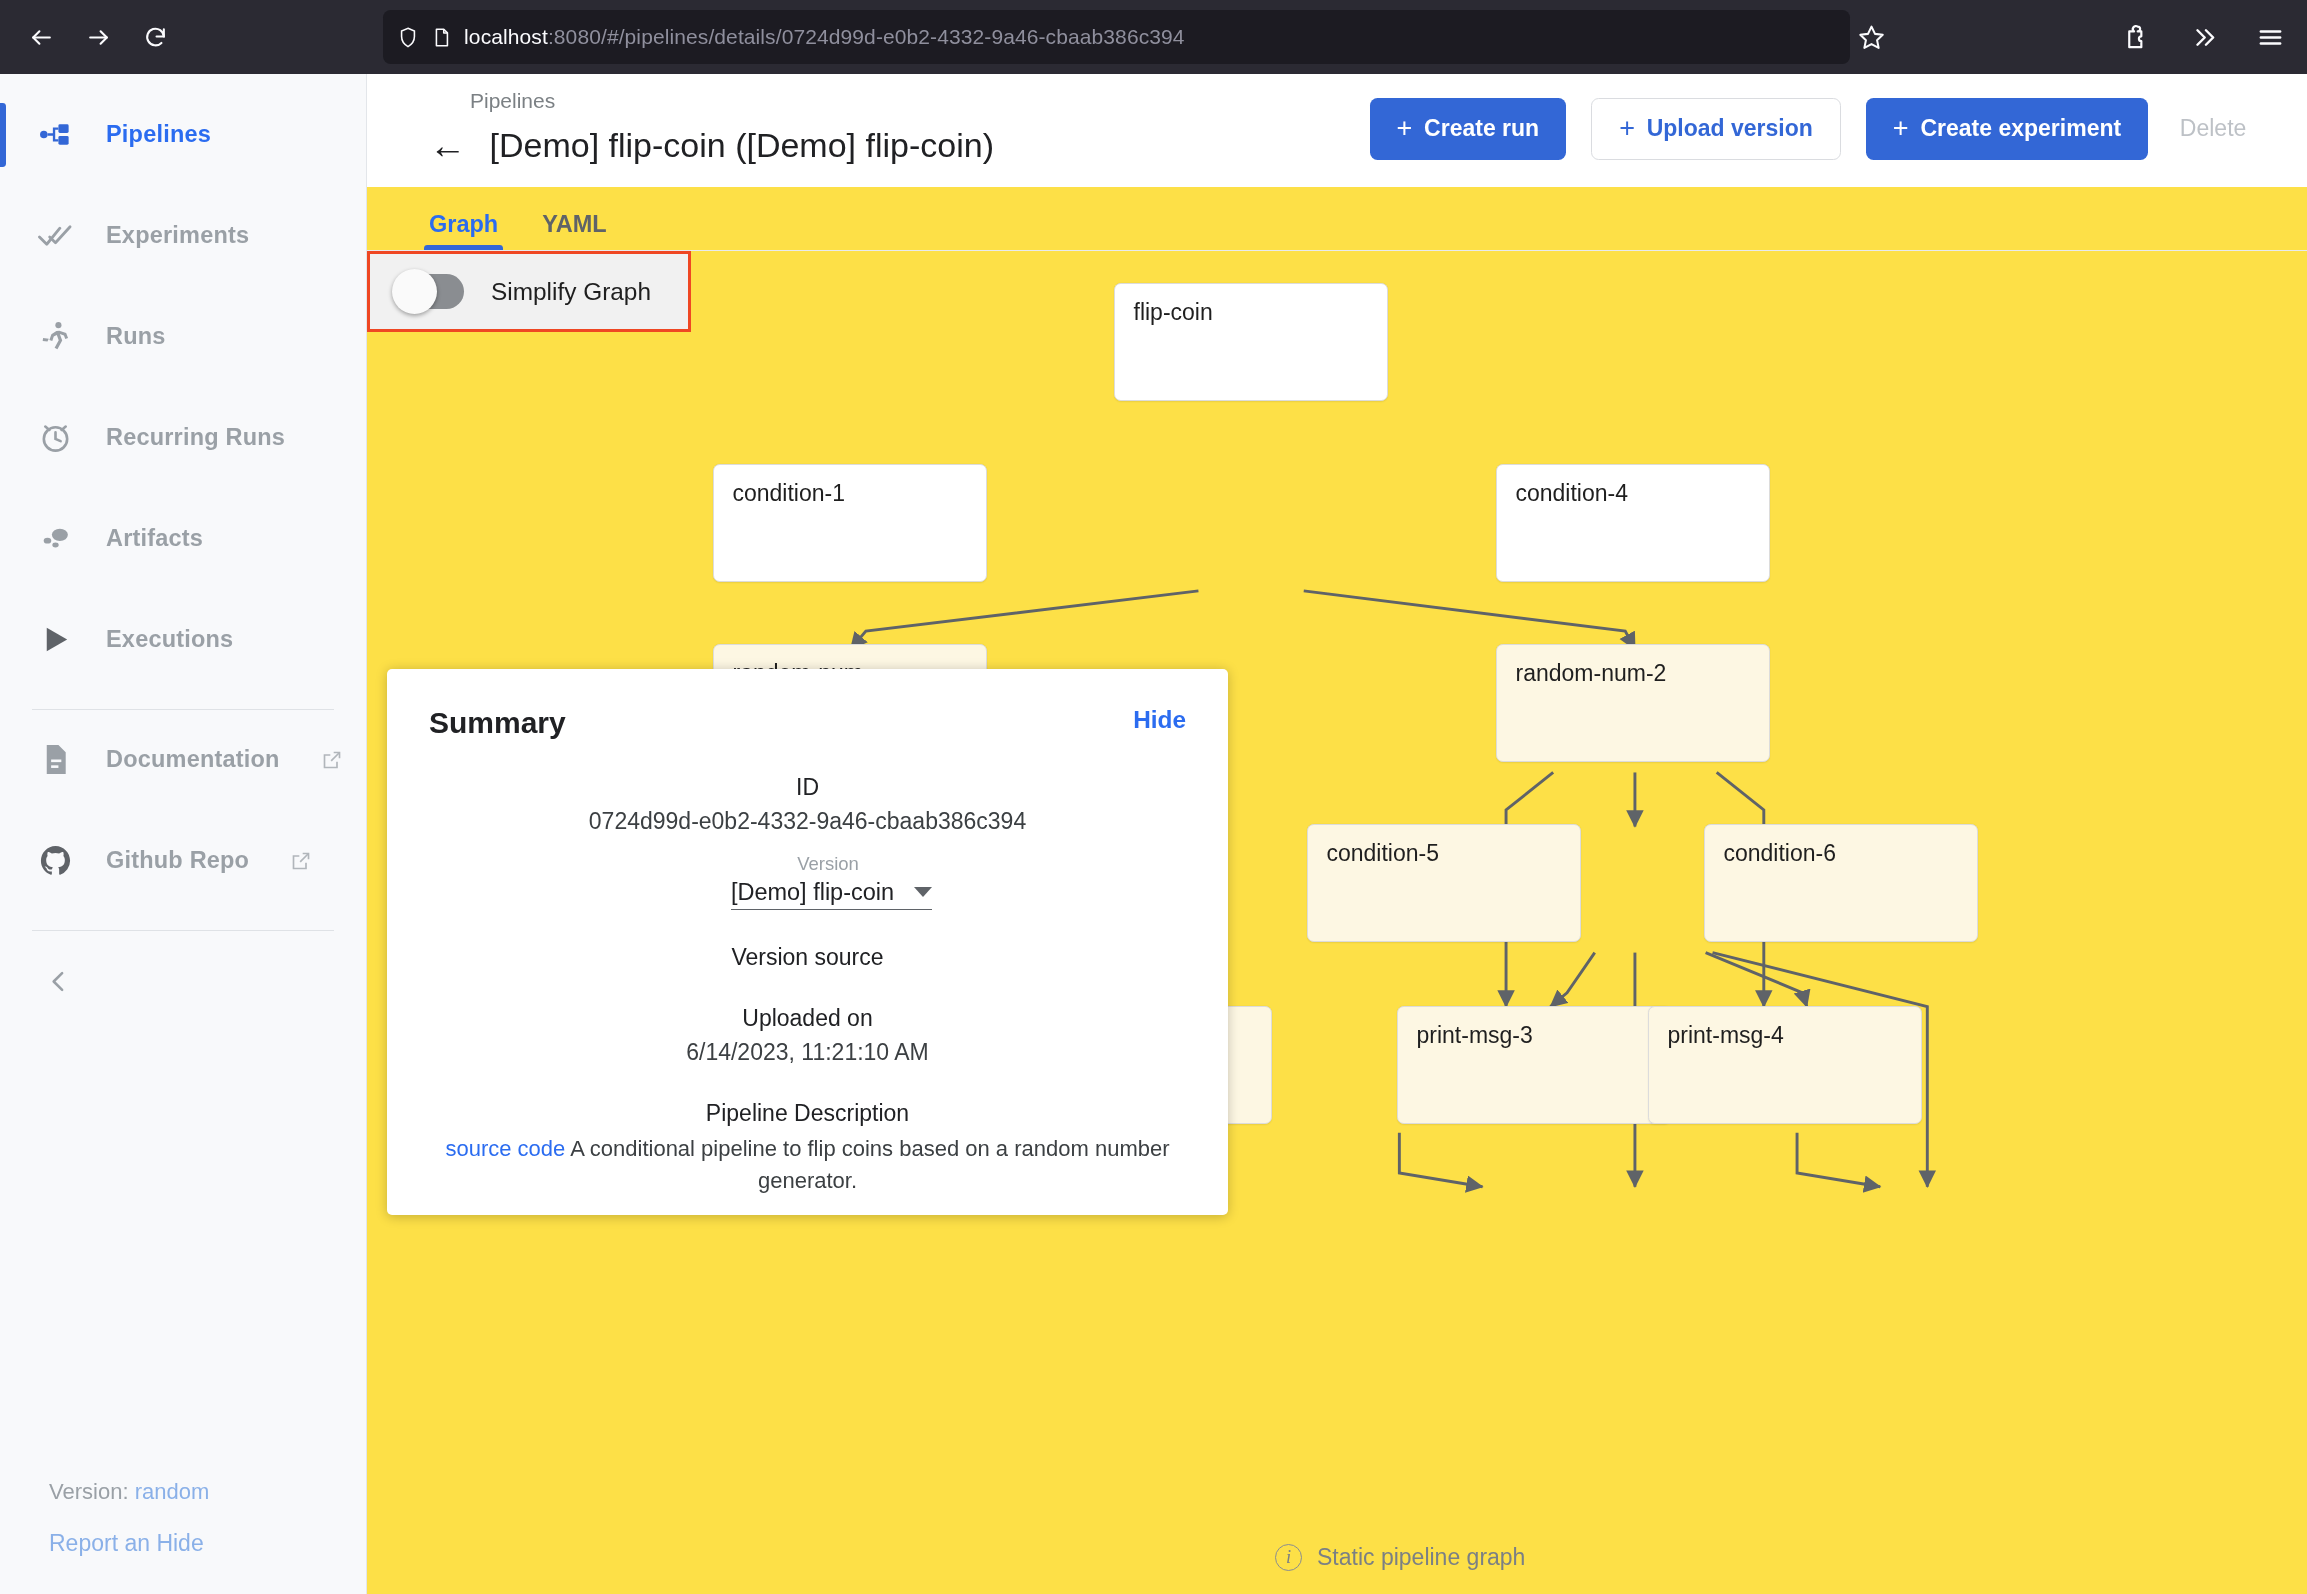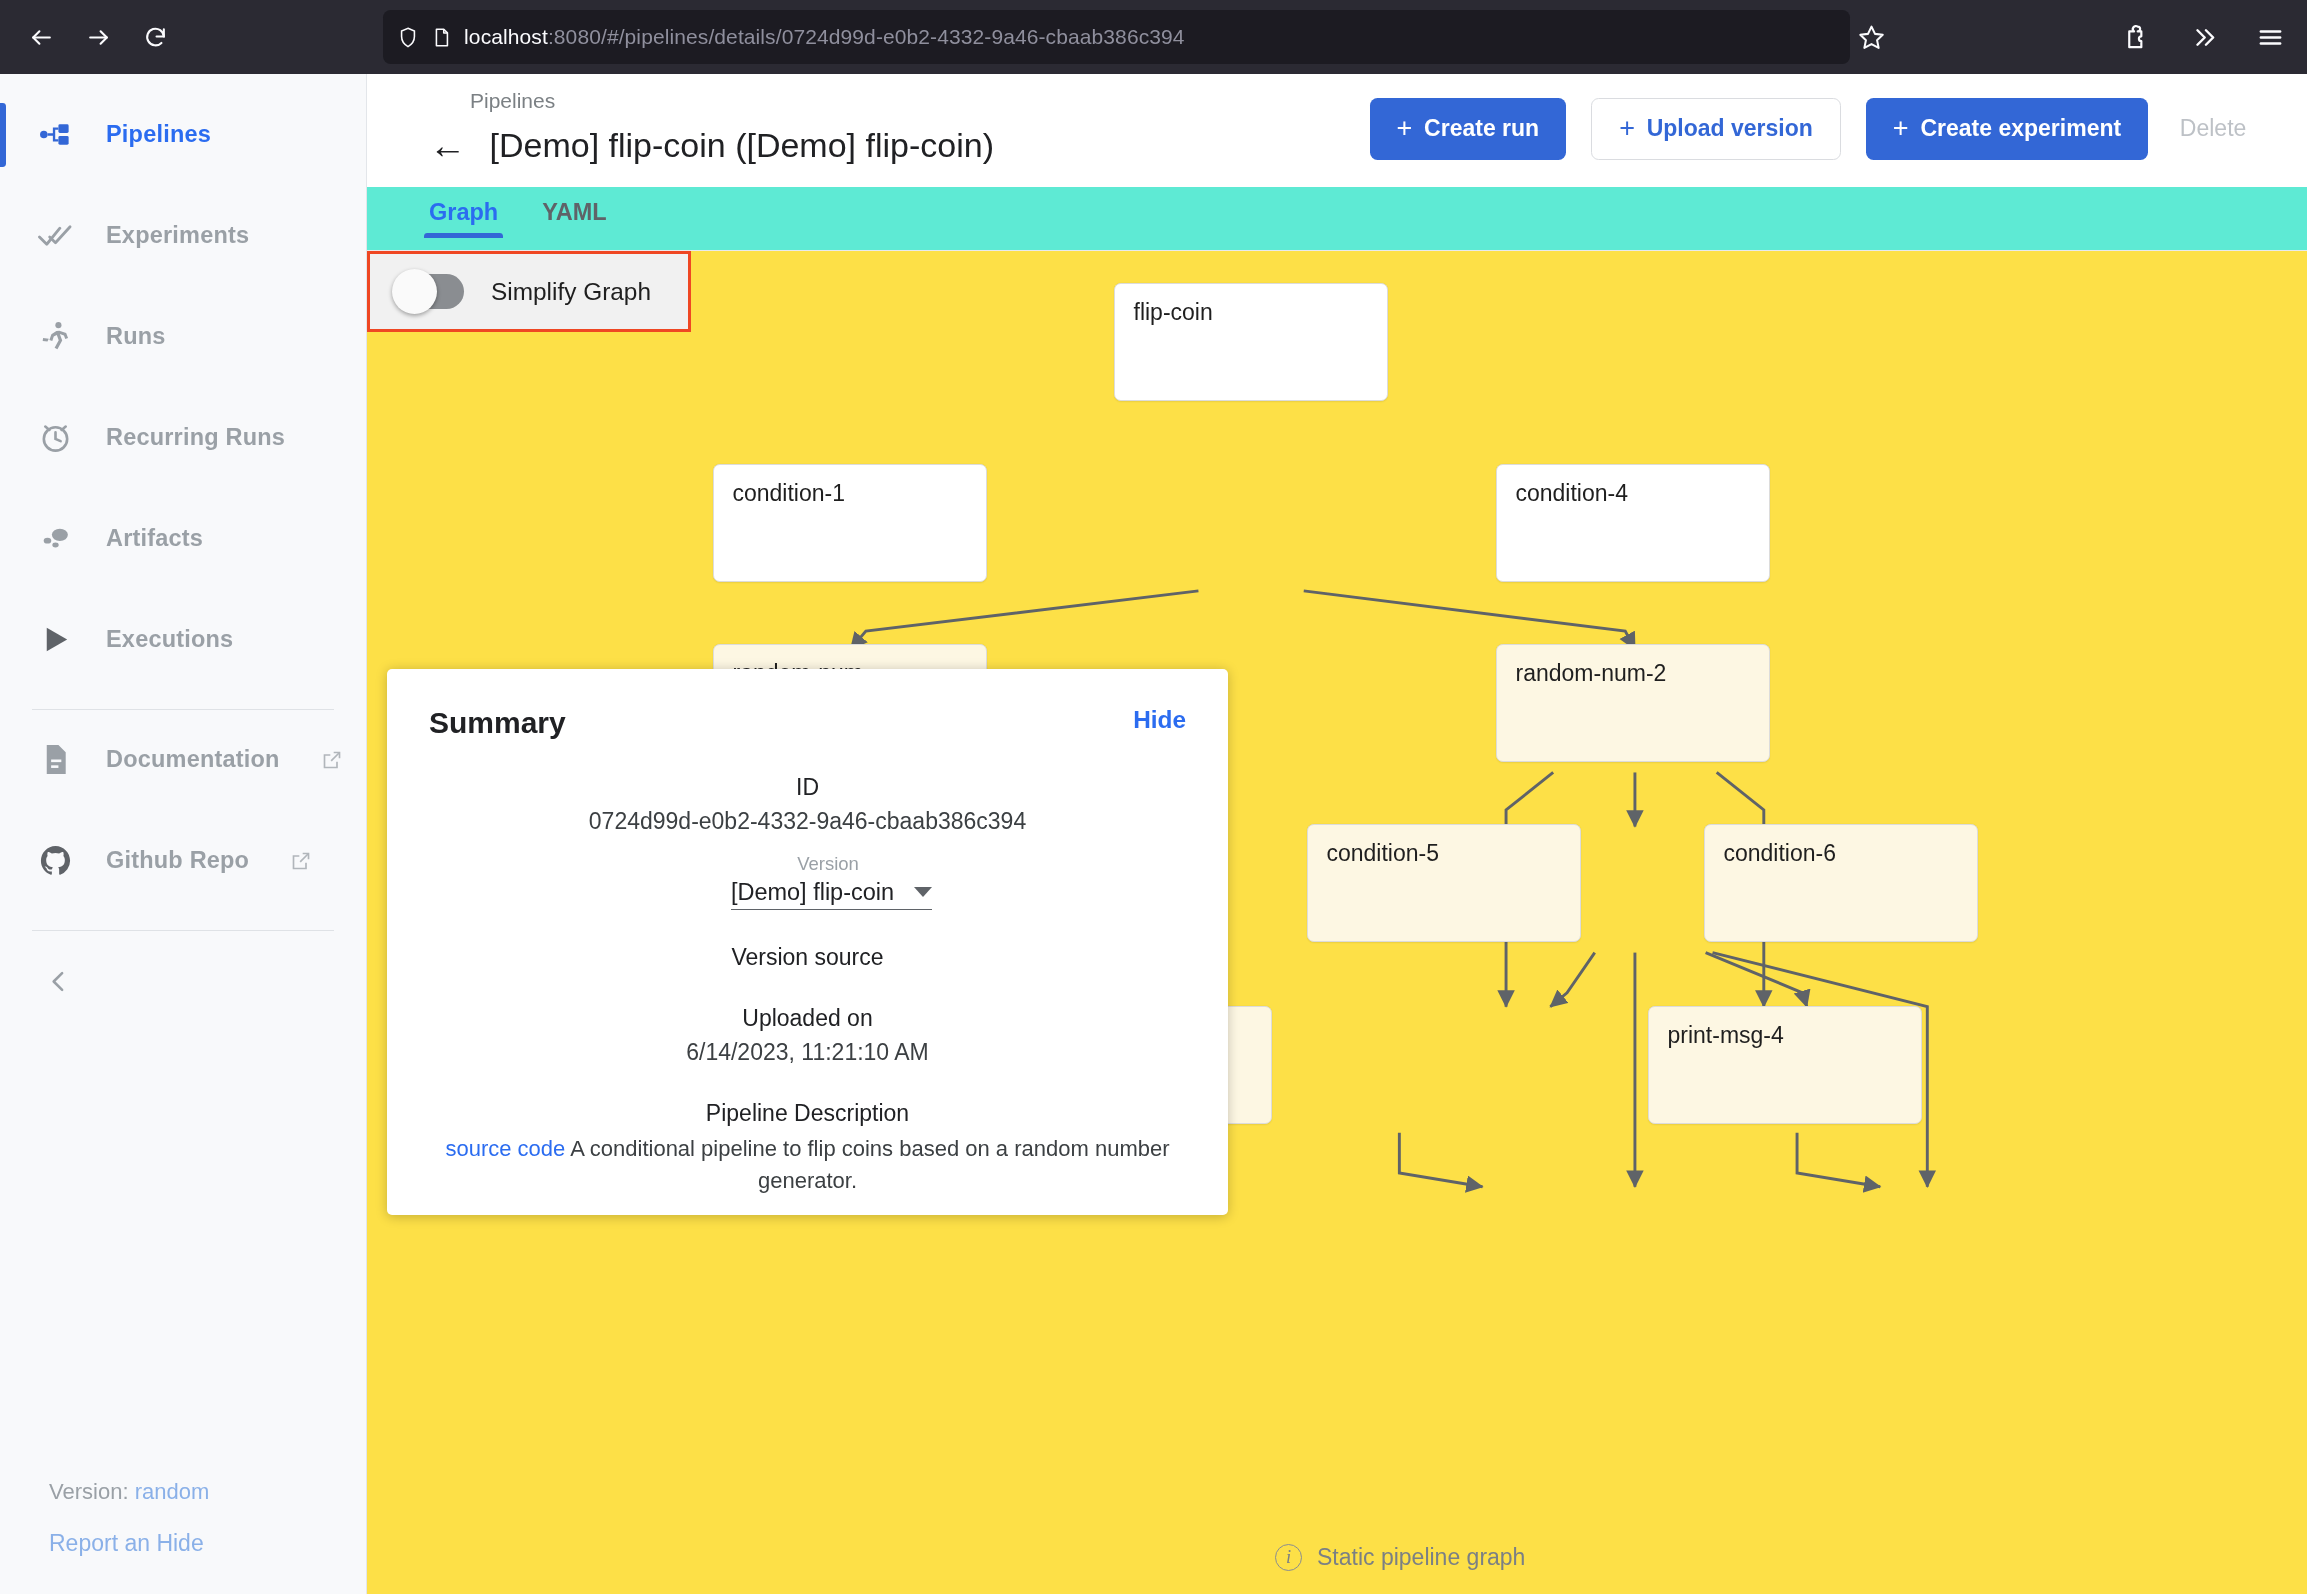--- a/index.html
+++ b/index.html
@@ -102,22 +102,22 @@
     padding: 0 27px; white-space: nowrap;
   }
   .btn-primary { background: #3367d6; color: #fff; }
   .btn-outline { background: #fff; color: #3367d6; border: 0.8px solid #dadce0; }
   .btn-text { color: #bdc1c6; font-weight: normal; font-size: 23px; padding: 0 6.7px; }
   .btn .plus { font-size: 27px; font-weight: 400; line-height: 1; }
 
   
   .tabs {
     position: absolute; top: 113px; left: 0; width: 100%; height: 64px;
-    display: flex; align-items: center; border-bottom: 0.8px solid #e8eaed;
-    padding-left: 62px; gap: 44px; background: #5eead4;
+    display: flex; align-items: flex-end; border-bottom: 0.8px solid #e8eaed;
+    padding-left: 62px; gap: 44px; background: #fde047;
   }
   .tab {
     font-size: 23.5px; font-weight: bold; color: #5f6368;
     padding-bottom: 11.8px; position: relative;
   }
   .tab.active { color: #2b6cf0; }
   .tab.active::after {
     content: ""; position: absolute; left: -5px; right: -5px; bottom: 0;
     height: 5px; background: #3367d6; border-radius: 3.4px 3.4px 0 0;
   }
@@ -469,20 +469,23 @@
         </div>
       <div class="node cream" style="left:940px; top:573px; width:274px; height:118px;">
           <span class="lbl">condition-5</span>
         </div>
       <div class="node cream" style="left:1337px; top:573px; width:274px; height:118px;text-align:center;">
           <span class="lbl">condition-6</span>
         </div>
       <div class="node cream" style="left:631px;  top:755px; width:274px; height:118px;">
           <span class="lbl"></span>
         </div>
+      <div class="node cream" style="left:1030px; top:755px; width:274px; height:118px;">
+          <span class="lbl">print-msg-3</span>
+        </div>
       <div class="node cream" style="left:1281px; top:755px; width:274px; height:118px;">
           <span class="lbl">print-msg-4</span>
         </div>
 
       <div class="summary">
         <div class="sum-head">
           <div class="sum-title">Summary</div>
           <div class="sum-hide">Hide</div>
         </div>
 

